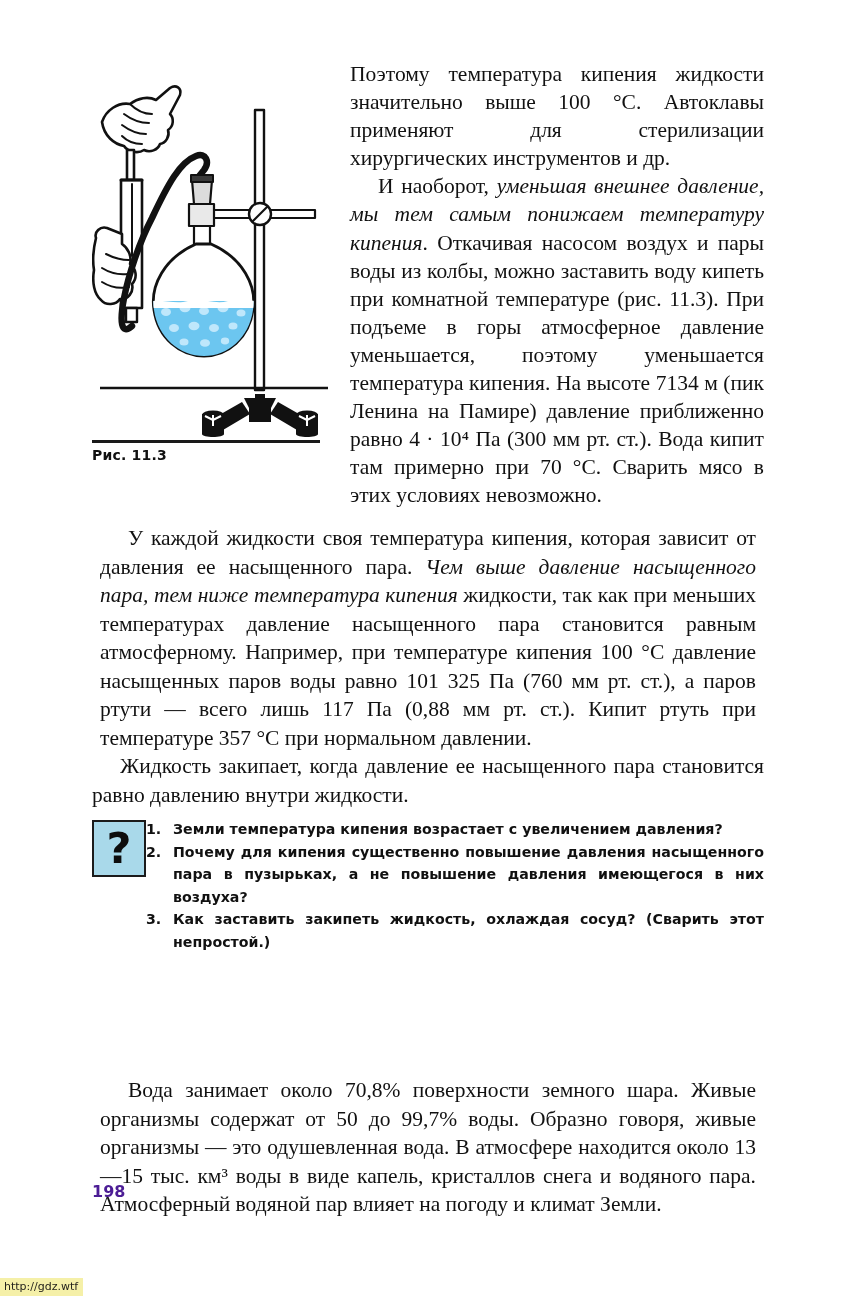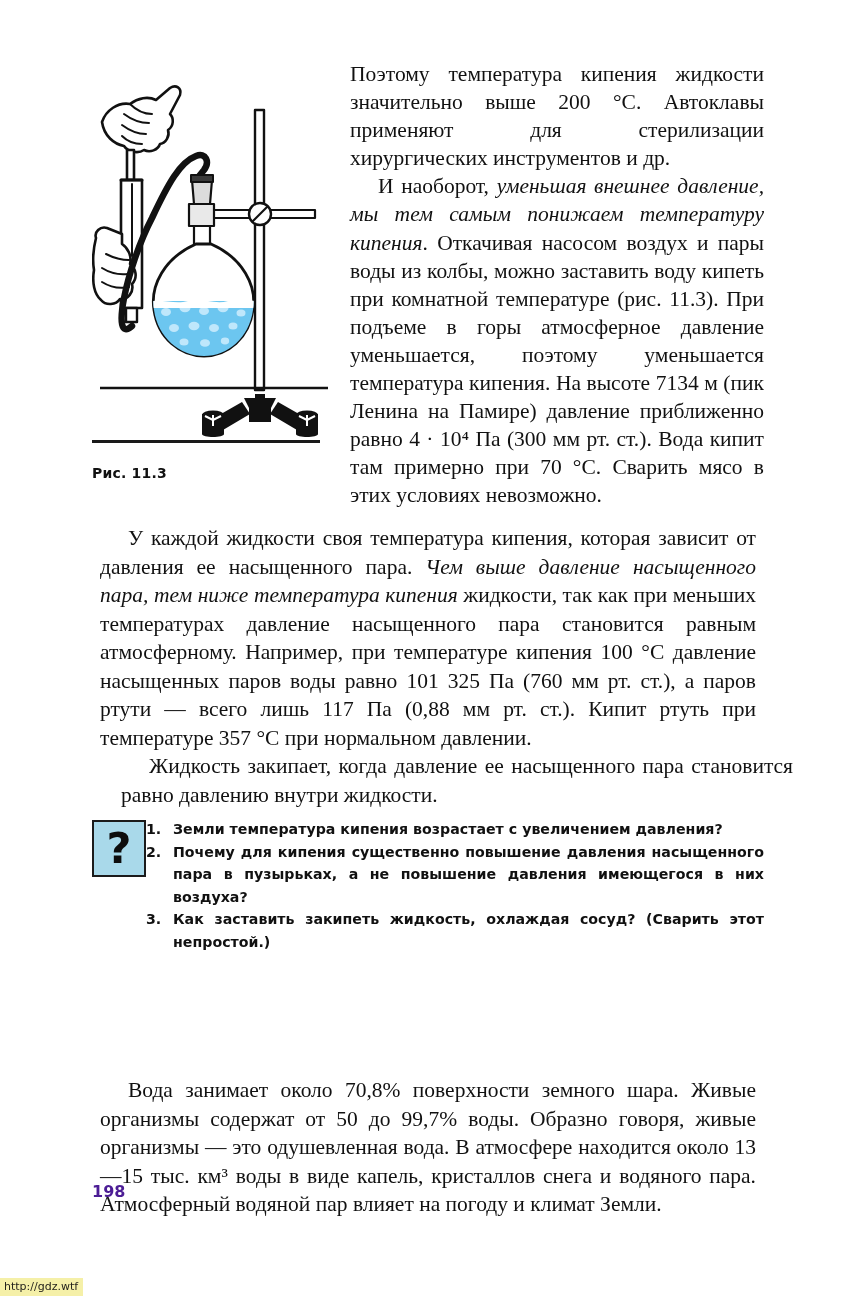--- a/index.html
+++ b/index.html
@@ -48,21 +48,21 @@
   .figure-art svg { display:block; }
 
   .figure-rule {
     width: 228px;
     height: 3px;
     background: #1a1a1a;
     margin-top: 2px;
   }
 
   .figure-caption {
-    margin-top: 22px;
+    margin-top: 4px;
     font-family: "DejaVu Sans", "Liberation Sans", sans-serif;
     font-weight: bold;
     font-size: 14px;
     letter-spacing: 0.2px;
     color: #111;
   }
 
   .right-col {
     position: absolute;
     left: 258px;
@@ -96,21 +96,20 @@
   
   .statement {
     position: absolute;
     left: 92px;
     top: 752px;
     width: 672px;
     font-size: 21.5px;
     line-height: 29px;
     text-align: justify;
     text-justify: inter-word;
-    margin-left: 29px;
   }
   .statement p { margin: 0; text-indent: 1.3em; }
 
   
   .questions {
     position: absolute;
     left: 92px;
     top: 818px;
     width: 672px;
     display: flex;
@@ -319,21 +318,21 @@
             <line x1="215" y1="362" x2="223" y2="358"></line>
           </g>
         </svg>
       </div>
 
       <div class="figure-rule"></div>
       <div class="figure-caption">Рис. 11.3</div>
     </div>
 
     <div class="right-col">
-      <p>Поэтому температура кипения жидкости значительно выше 200 °C. Автоклавы применяют для стерилизации хирургических инструментов и др.</p>
+      <p>Поэтому температура кипения жидкости значительно выше 100 °C. Автоклавы применяют для стерилизации хирургических инструментов и др.</p>
       <p><span>И наоборот, </span><i>уменьшая внешнее давление, мы тем самым понижаем температуру кипения</i><span>. Откачивая насосом воздух и пары воды из колбы, можно заставить воду кипеть при комнатной температуре (рис. 11.3). При подъеме в горы атмосферное давление уменьшается, поэтому уменьшается температура кипения. На высоте 7134 м (пик Ленина на Памире) давление приближенно равно 4 · 10⁴ Па (300 мм рт. ст.). Вода кипит там примерно при 70 °C. Сварить мясо в этих условиях невозможно.</span></p>
     </div>
   </div>
 
   <div class="body-col" id="para-main">
     <p><span>У каждой жидкости своя температура кипения, которая зависит от давления ее насыщенного пара. </span><i>Чем выше давление насыщенного пара, тем ниже температура кипения</i><span> жидкости, так как при меньших температурах давление насыщенного пара становится равным атмосферному. Например, при температуре кипения 100 °C давление насыщенных паров воды равно 101 325 Па (760 мм рт. ст.), а паров ртути — всего лишь 117 Па (0,88 мм рт. ст.). Кипит ртуть при температуре 357 °C при нормальном давлении.</span></p>
   </div>
 
   <div class="statement">
     <p>Жидкость закипает, когда давление ее насыщенного пара становится равно давлению внутри жидкости.</p>

